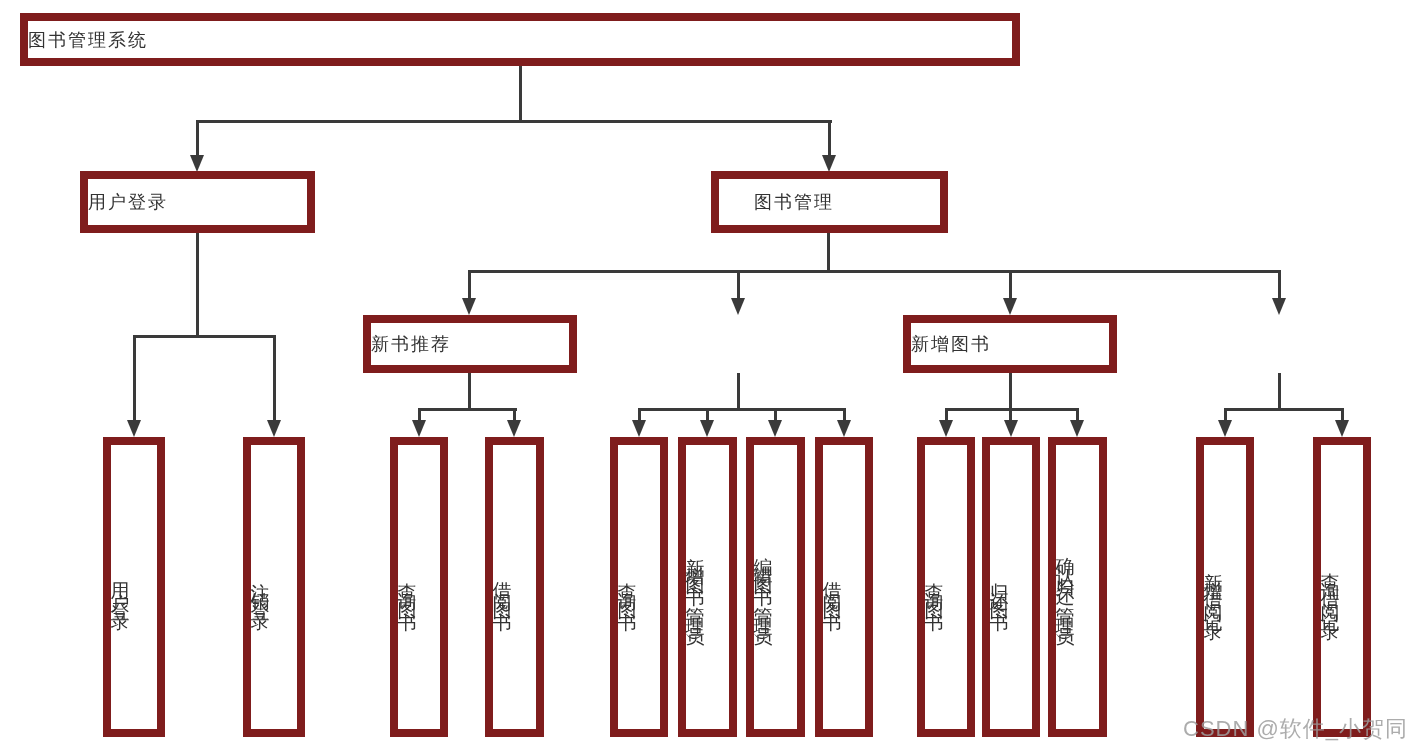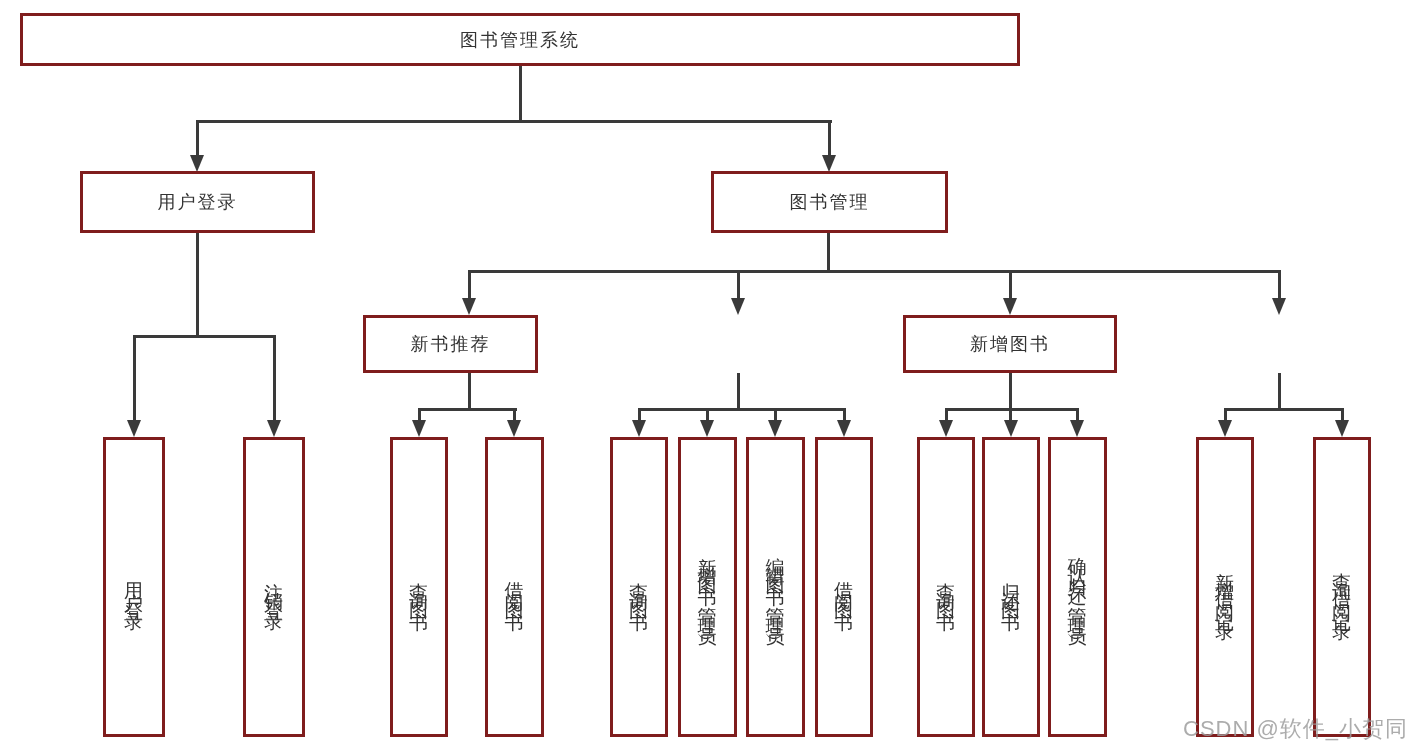--- a/index.html
+++ b/index.html
@@ -8,25 +8,25 @@
     width: 1405px;
     height: 747px;
     background: #ffffff;
     font-family: "Liberation Sans", sans-serif;
     color: #333333;
     overflow: hidden;
   }
   .box {
     position: absolute;
     box-sizing: border-box;
-    border: 3px solid #7f1d1d;
+    border: 8px solid #7f1d1d;
     background: #ffffff;
     display: flex;
     align-items: center;
-    justify-content: center;
+    justify-content: flex-start;
   }
   .h-label {
     font-size: 18px;
     letter-spacing: 2px;
     color: #333333;
     white-space: nowrap;
   }
   .v-box span {
     writing-mode: vertical-rl;
     text-orientation: mixed;
@@ -70,21 +70,21 @@
   <div class="line" style="left:519px; top:66px; width:3px; height:57px;"></div>
   <div class="line" style="left:196px; top:120px; width:636px; height:3px;"></div>
   <div class="line" style="left:196px; top:123px; width:3px; height:34px;"></div>
   <div class="arrow-down" style="left:190px; top:155px;"></div>
   <div class="line" style="left:828px; top:123px; width:3px; height:34px;"></div>
   <div class="arrow-down" style="left:822px; top:155px;"></div>
 
   <div class="box" style="left:80px; top:171px; width:235px; height:62px;">
     <span class="h-label">用户登录</span>
   </div>
-  <div class="box" style="left:711px; top:171px; width:237px; height:62px;">
+  <div class="box" style="left:711px; top:171px; width:237px; height:62px;padding-left:35px;">
     <span class="h-label">图书管理</span>
   </div>
 
   <div class="line" style="left:196px; top:233px; width:3px; height:105px;"></div>
   <div class="line" style="left:133px; top:335px; width:143px; height:3px;"></div>
   <div class="line" style="left:133px; top:338px; width:3px; height:85px;"></div>
   <div class="arrow-down" style="left:127px; top:420px;"></div>
   <div class="line" style="left:273px; top:338px; width:3px; height:85px;"></div>
   <div class="arrow-down" style="left:267px; top:420px;"></div>
 
@@ -92,21 +92,21 @@
   <div class="line" style="left:468px; top:270px; width:813px; height:3px;"></div>
   <div class="line" style="left:468px; top:273px; width:3px; height:27px;"></div>
   <div class="arrow-down" style="left:462px; top:298px;"></div>
   <div class="line" style="left:737px; top:273px; width:3px; height:27px;"></div>
   <div class="arrow-down" style="left:731px; top:298px;"></div>
   <div class="line" style="left:1009px; top:273px; width:3px; height:27px;"></div>
   <div class="arrow-down" style="left:1003px; top:298px;"></div>
   <div class="line" style="left:1278px; top:273px; width:3px; height:27px;"></div>
   <div class="arrow-down" style="left:1272px; top:298px;"></div>
 
-  <div class="box" style="left:363px; top:315px; width:175px; height:58px;">
+  <div class="box" style="left:363px; top:315px; width:214px; height:58px;">
     <span class="h-label">新书推荐</span>
   </div>
   <div class="box" style="left:903px; top:315px; width:214px; height:58px;">
     <span class="h-label">新增图书</span>
   </div>
 
   <div class="line" style="left:468px; top:373px; width:3px; height:38px;"></div>
   <div class="line" style="left:418px; top:408px; width:99px; height:3px;"></div>
   <div class="line" style="left:418px; top:408px; width:3px; height:16px;"></div>
   <div class="arrow-down" style="left:412px; top:420px;"></div>

